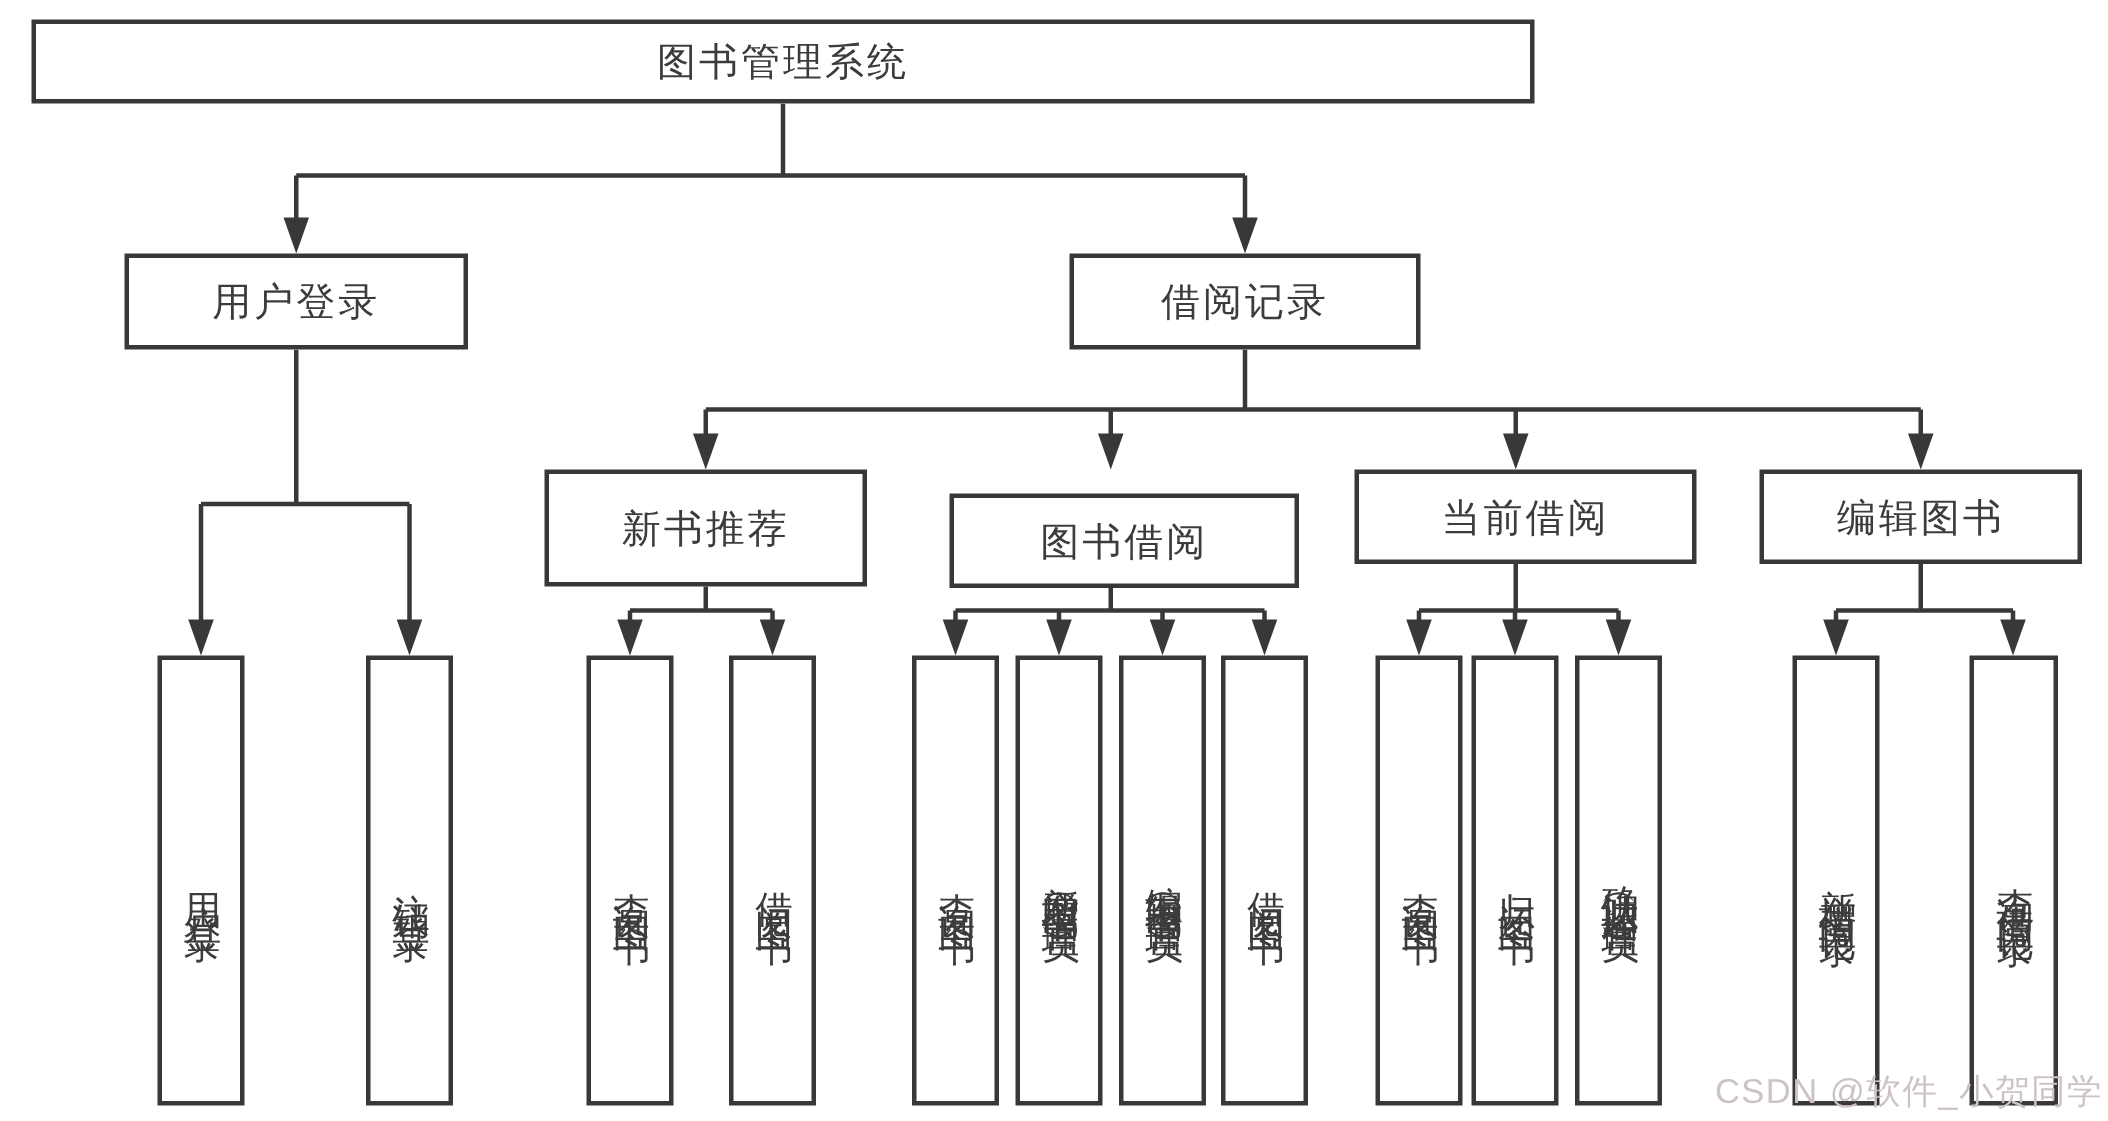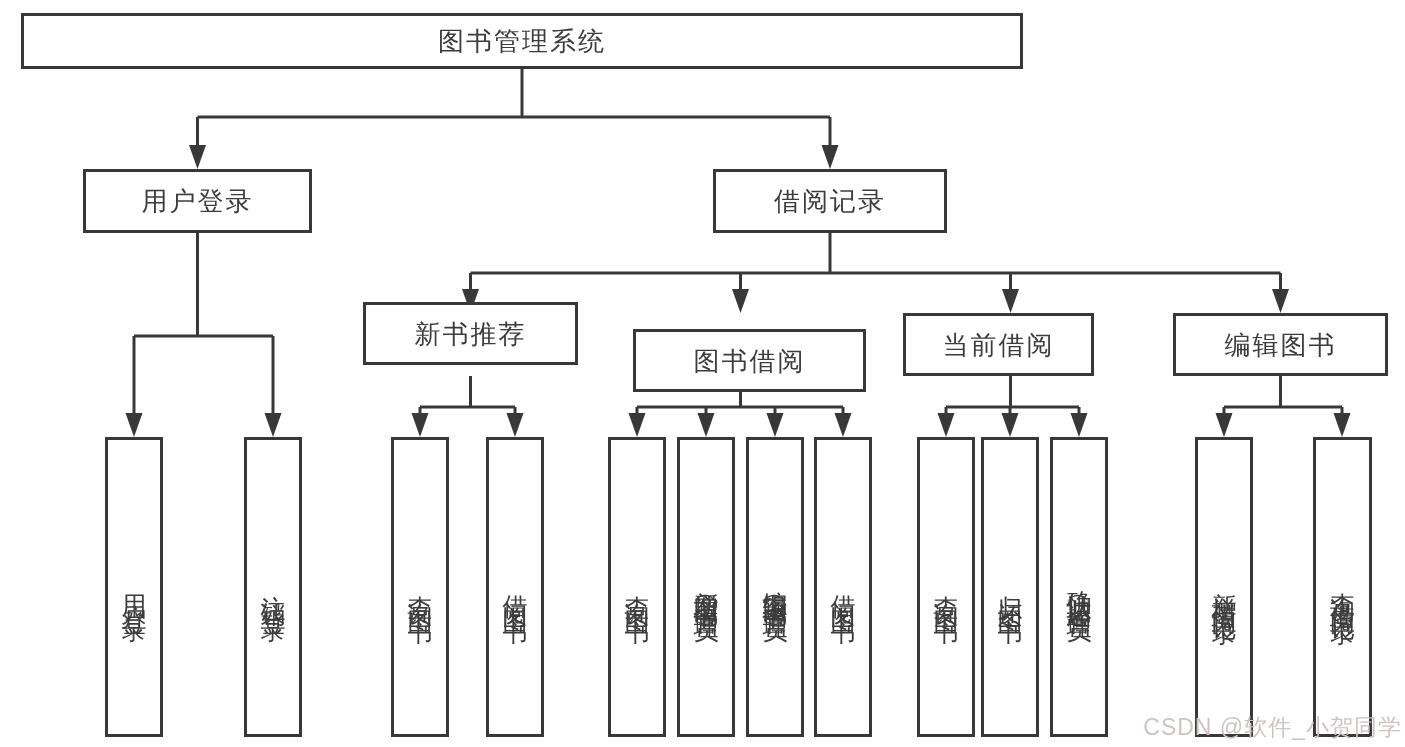--- a/index.html
+++ b/index.html
@@ -102,23 +102,23 @@
       <polygon points="1215.5,413 1232.5,413 1224,437" fill="#383838"></polygon>
       <line x1="1342" y1="407" x2="1342" y2="423" stroke="#383838" stroke-width="3"></line>
       <polygon points="1333.5,413 1350.5,413 1342,437" fill="#383838"></polygon>
     </svg>
 
   <div class="node h" style="left:21px;top:13px;width:1002px;height:56px">图书管理系统</div>
 
   <div class="node h" style="left:83px;top:169px;width:229px;height:64px">用户登录</div>
   <div class="node h" style="left:713px;top:169px;width:234px;height:64px">借阅记录</div>
 
-  <div class="node h" style="left:363px;top:302px;width:215px;height:63px">新书推荐</div>
+  <div class="node h" style="left:363px;top:313px;width:215px;height:78px">新书推荐</div>
   <div class="node h" style="left:633px;top:329px;width:233px;height:63px">图书借阅</div>
-  <div class="node h" style="left:903px;top:313px;width:191px;height:63px">当前借阅</div>
+  <div class="node h" style="left:903px;top:313px;width:228px;height:63px">当前借阅</div>
   <div class="node h" style="left:1173px;top:313px;width:215px;height:63px">编辑图书</div>
 
   <div class="node v" style="left: 105px; top: 437px; width: 58px; height: 300px; letter-spacing: 8px; padding-top: 8px;">用户登录</div>
   <div class="node v" style="left: 244px; top: 437px; width: 58px; height: 300px; letter-spacing: 8px; padding-top: 8px;">注销登录</div>
 
   <div class="node v" style="left: 391px; top: 437px; width: 58px; height: 300px; letter-spacing: 8px; padding-top: 8px;">查询图书</div>
   <div class="node v" style="left: 486px; top: 437px; width: 58px; height: 300px; letter-spacing: 8px; padding-top: 8px;">借阅图书</div>
 
   <div class="node v" style="left: 608px; top: 437px; width: 58px; height: 300px; letter-spacing: 8px; padding-top: 8px;">查询图书</div>
   <div class="node v" style="left: 677px; top: 437px; width: 58px; height: 300px; letter-spacing: 4px; padding-top: 4px;">新增图书（管理员）</div>

